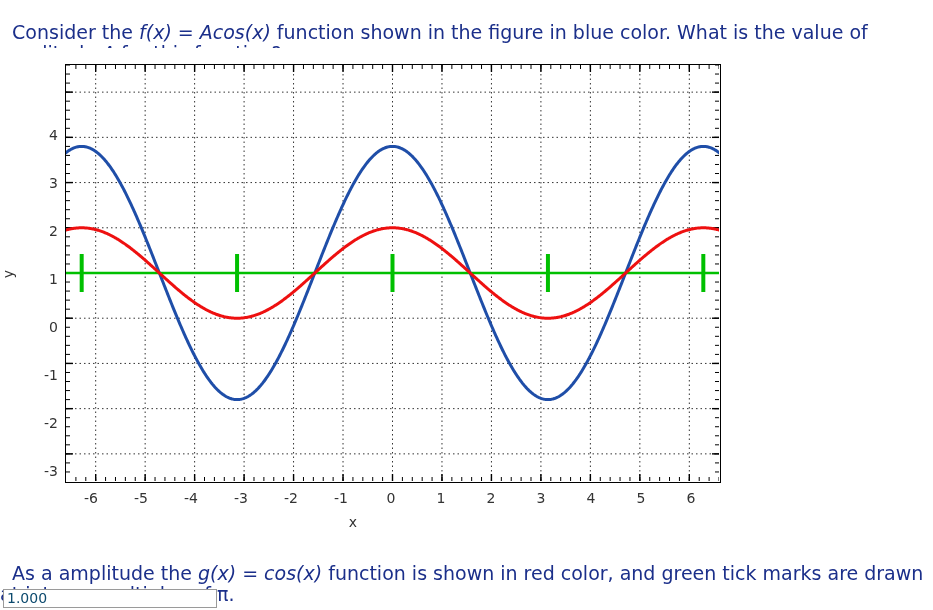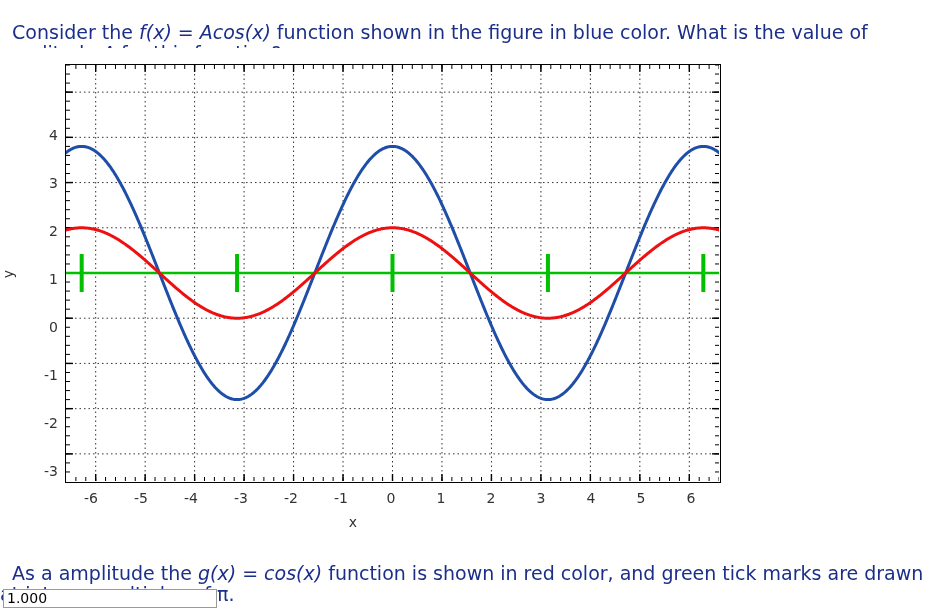--- a/index.html
+++ b/index.html
@@ -67,21 +67,21 @@
     position:absolute;
     left:333px;top:466px;
     color:#333333;font-size:14px;
     width:40px;text-align:center;
   }
   #answer-input{
     position:absolute;left:3px;top:589px;
     width:214px;height:19px;
     border:1px solid #9a9a9a;
     background:#ffffff;
-    color:#000000;
+    color:#0c4a6e;
     font-family:"DejaVu Sans","Liberation Sans",sans-serif;
     font-size:14px;
     padding:0 3px;
     box-sizing:border-box;
     line-height:19px;
   }
 </style>
 </head>
 <body>
 

